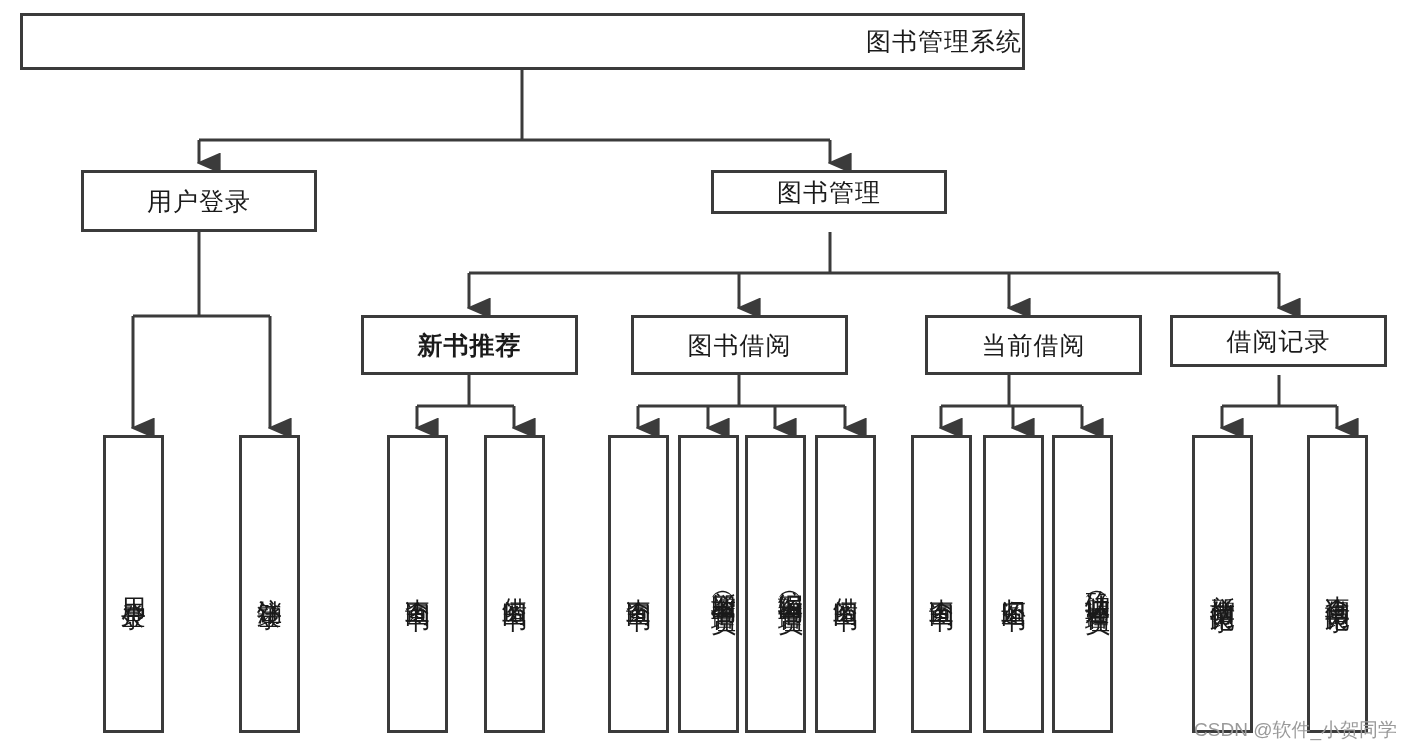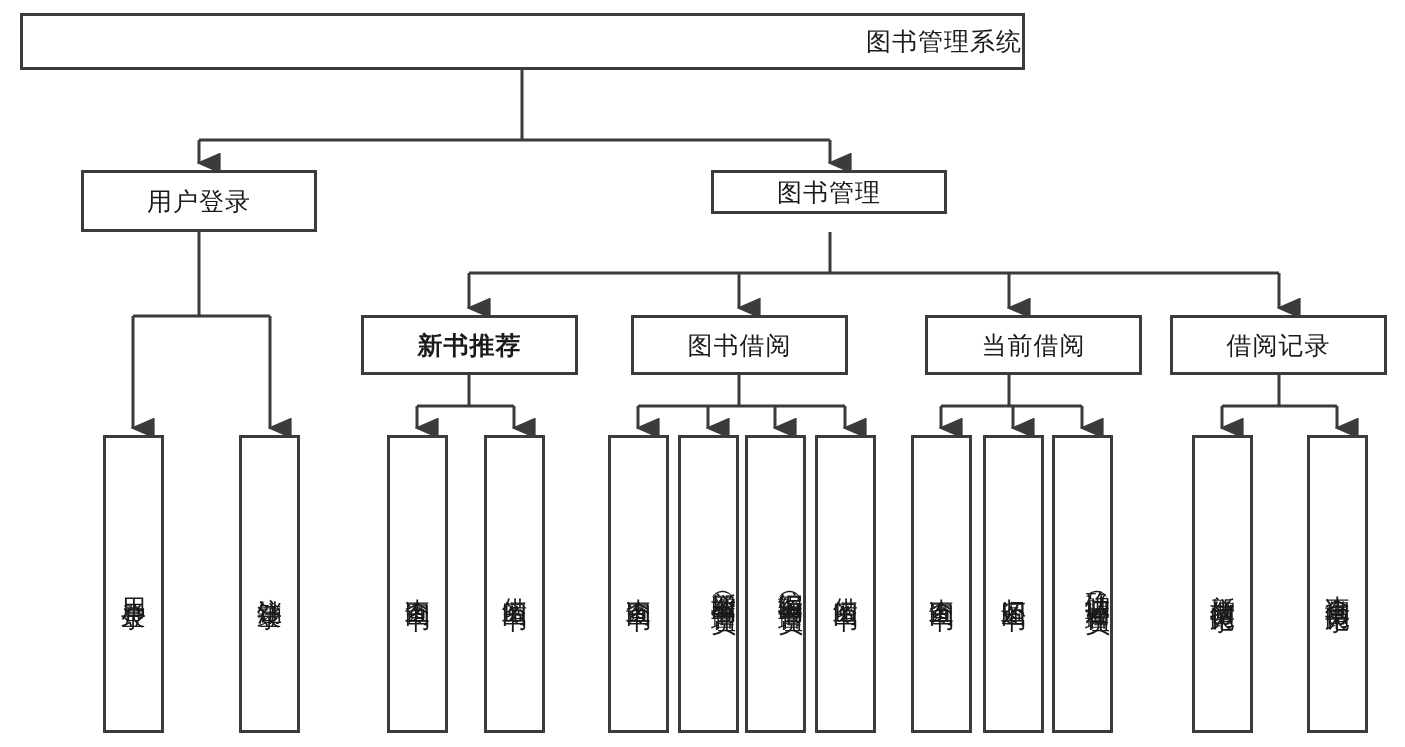--- a/index.html
+++ b/index.html
@@ -133,21 +133,21 @@
       </div>
       <div class="node horiz" style="left: 361px; top: 315px; width: 217px; height: 60px; font-weight: bold;">
         <span class="node-label">新书推荐</span>
       </div>
       <div class="node horiz" style="left: 631px; top: 315px; width: 217px; height: 60px;">
         <span class="node-label">图书借阅</span>
       </div>
       <div class="node horiz" style="left: 901px; top: 315px; width: 217px; height: 60px; margin-left: 24px;">
         <span class="node-label">当前借阅</span>
       </div>
-      <div class="node horiz" style="left: 1170px; top: 315px; width: 217px; height: 60px;">
+      <div class="node horiz" style="left: 1170px; top: 315px; width: 217px; height: 52px;">
         <span class="node-label">借阅记录</span>
       </div>
       <div class="node vert mid" style="left: 103px; top: 435px; width: 61px; height: 298px;">
         <span class="node-label">用户登录</span>
       </div>
       <div class="node vert mid" style="left: 239px; top: 435px; width: 61px; height: 298px;">
         <span class="node-label">注销登录</span>
       </div>
       <div class="node vert mid" style="left: 387px; top: 435px; width: 61px; height: 298px;">
         <span class="node-label">查询图书</span>
@@ -177,13 +177,14 @@
         <span class="node-label">确认归还（管理员）</span>
       </div>
       <div class="node vert mid" style="left: 1192px; top: 435px; width: 61px; height: 298px;">
         <span class="node-label">新增借阅记录</span>
       </div>
       <div class="node vert mid" style="left: 1307px; top: 435px; width: 61px; height: 298px;">
         <span class="node-label">查询借阅记录</span>
       </div>
     </div>
 
+  <div class="watermark">CSDN @软件_小贺同学</div>
 </div>
 
 </body></html>

